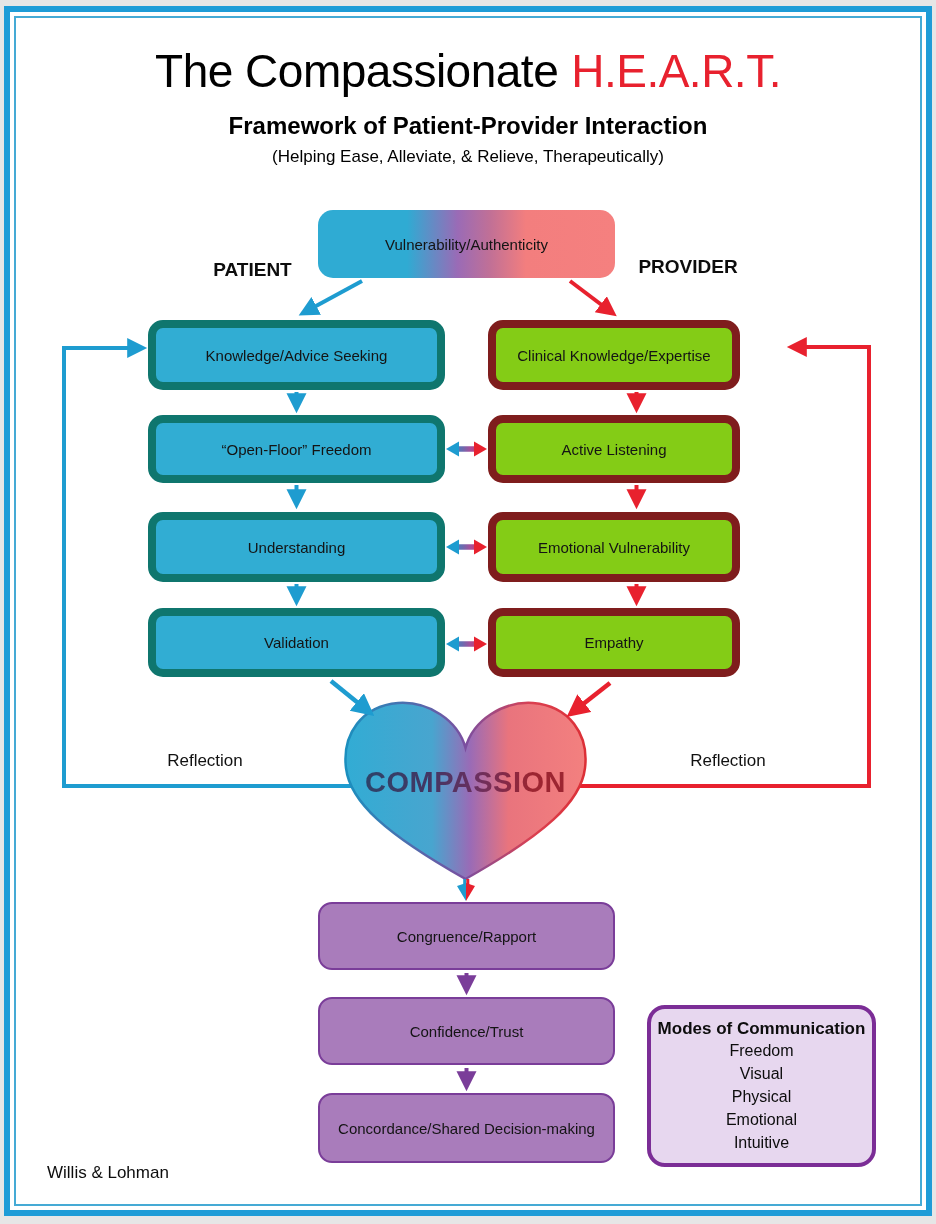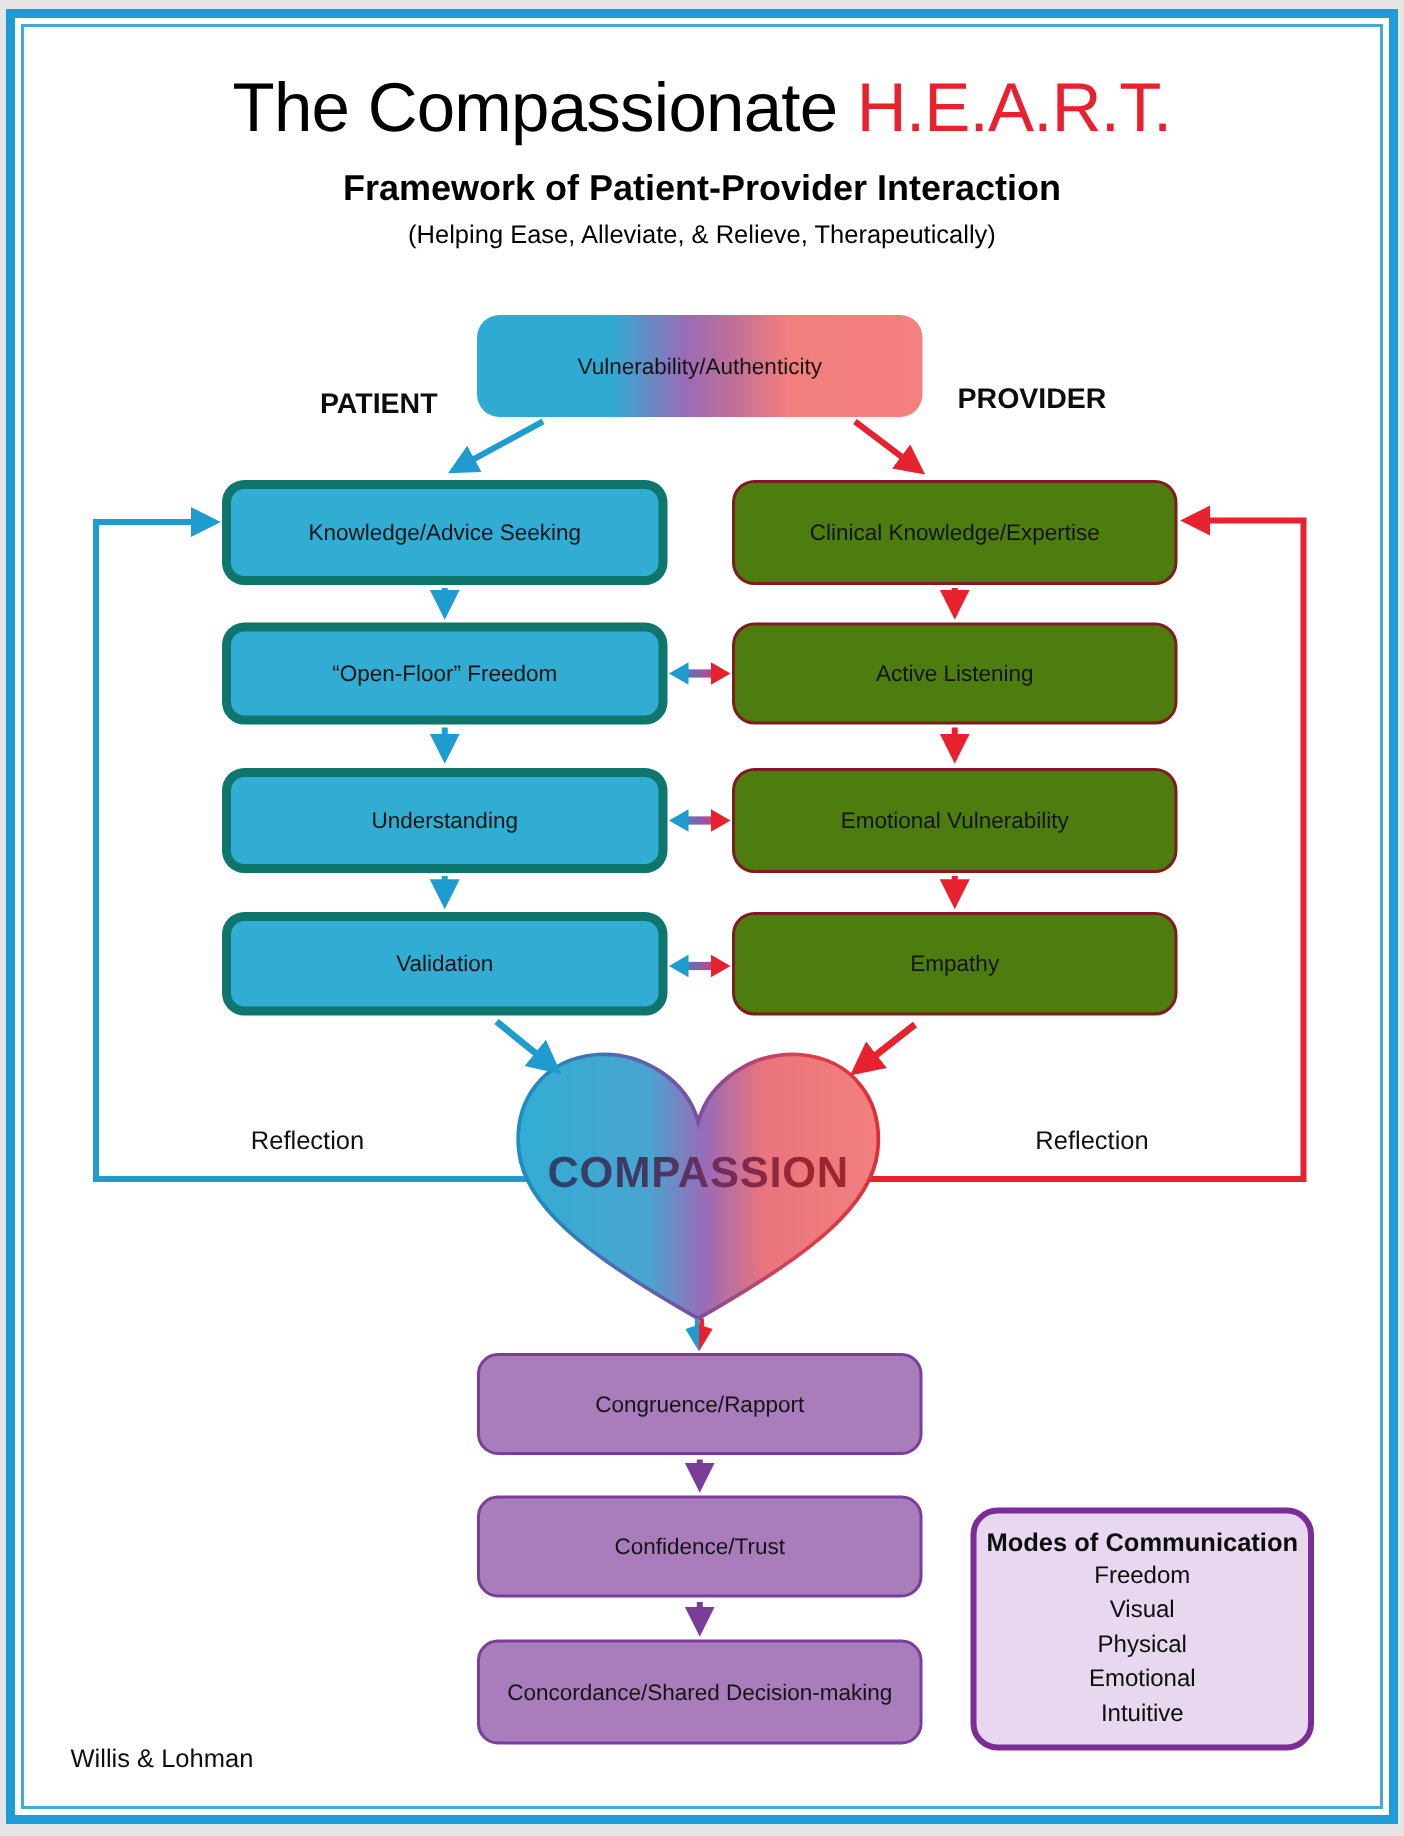--- a/index.html
+++ b/index.html
@@ -14,22 +14,22 @@
   .title-red { color:#e8212e; margin-left:13px; }
   .subtitle { top:112px; font-size:24px; font-weight:bold; }
   .tagline { top:147px; font-size:17px; }
 
   .side-label { position:absolute; font-size:19px; font-weight:bold; color:#0d0d0d; }
   .patient-label { left:205px; top:235px; width:95px; text-align:center;margin-top:24px; }
   .provider-label { left:638px; top:228px; width:100px; text-align:center;margin-top:28px; }
 
   .box { position:absolute; display:flex; align-items:center; justify-content:center;
          text-align:center; font-size:15px; color:#141414; border-radius:15px; padding:4px 14px; }
-  .col-p { left:148px; width:297px; background:#31add3; border:6px solid #0f766e; }
-  .col-q { left:488px; width:297px; background:#4d7c0f; border:2px solid #7f1d1d; }
+  .col-p { left:148px; width:297px; background:#31add3; border:8px solid #0f766e; }
+  .col-q { left:488px; width:252px; background:#84cc16; border:8px solid #7f1d1d; }
   .r0 { top:320px; height:70px; } .r1 { top:415px; height:68px; }
   .r2 { top:512px; height:70px; } .r3 { top:608px; height:69px; }
 
   .topbox { left:318px; top:210px; width:297px; height:68px; border-radius:15px;
             background:linear-gradient(90deg,#2fabd3 0%,#2fabd3 30%,#9a6bb6 47%,
                        #c17096 58%,#f37e7e 70%,#f5807f 100%);text-align:right; }
 
   .reflection { position:absolute; font-size:17px; color:#111; }
   .reflection-left { left:160px; top:751px; width:90px; text-align:center; }
   .reflection-right { left:683px; top:751px; width:90px; text-align:center; }

